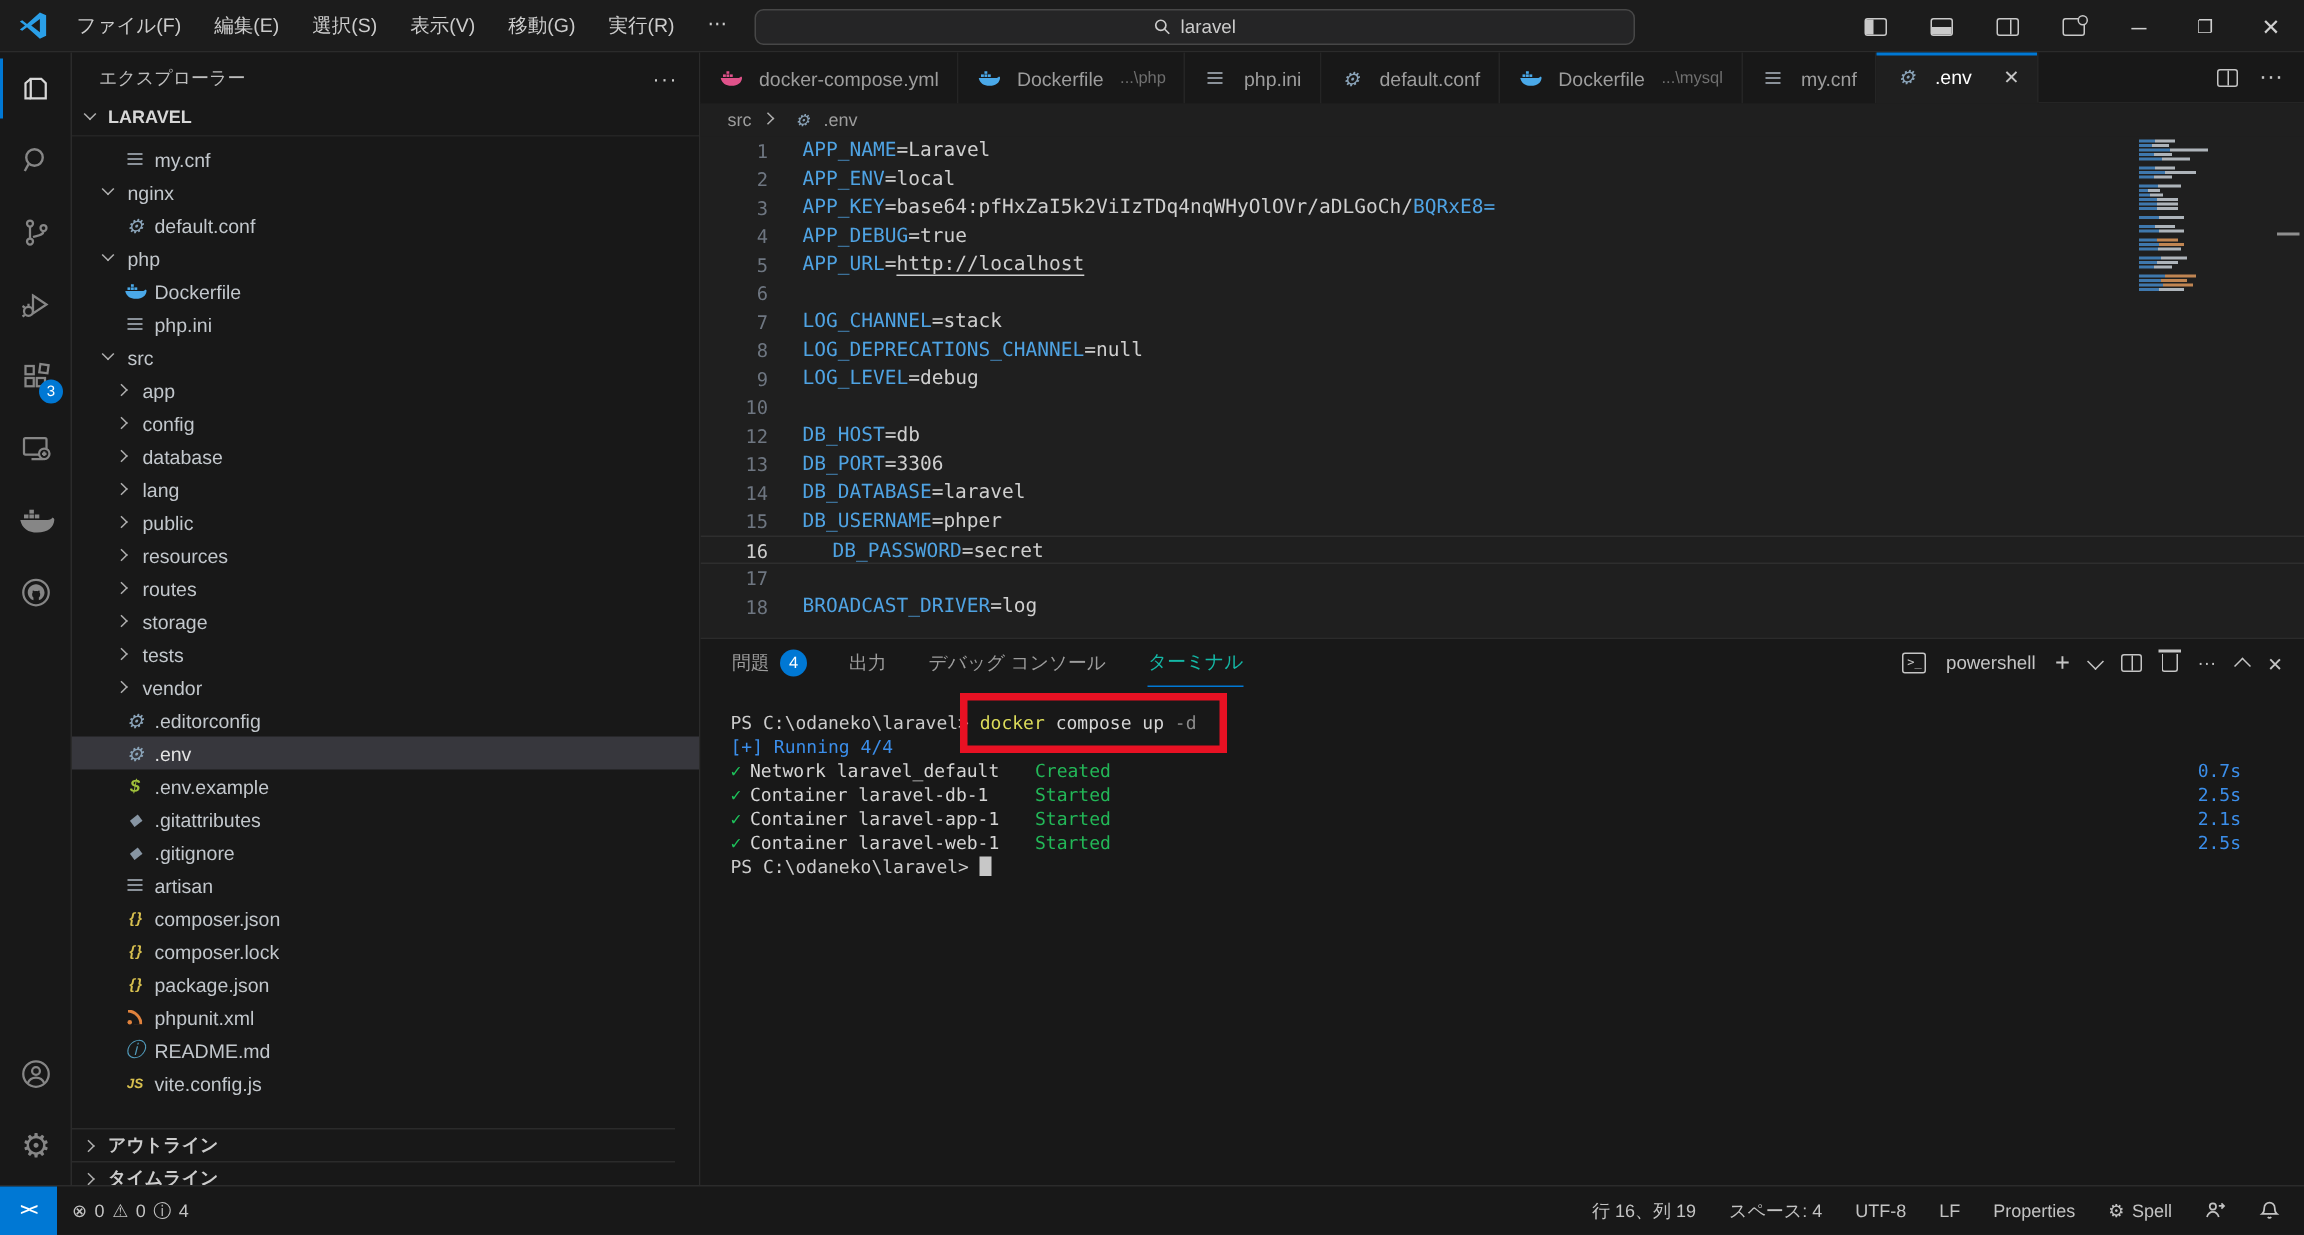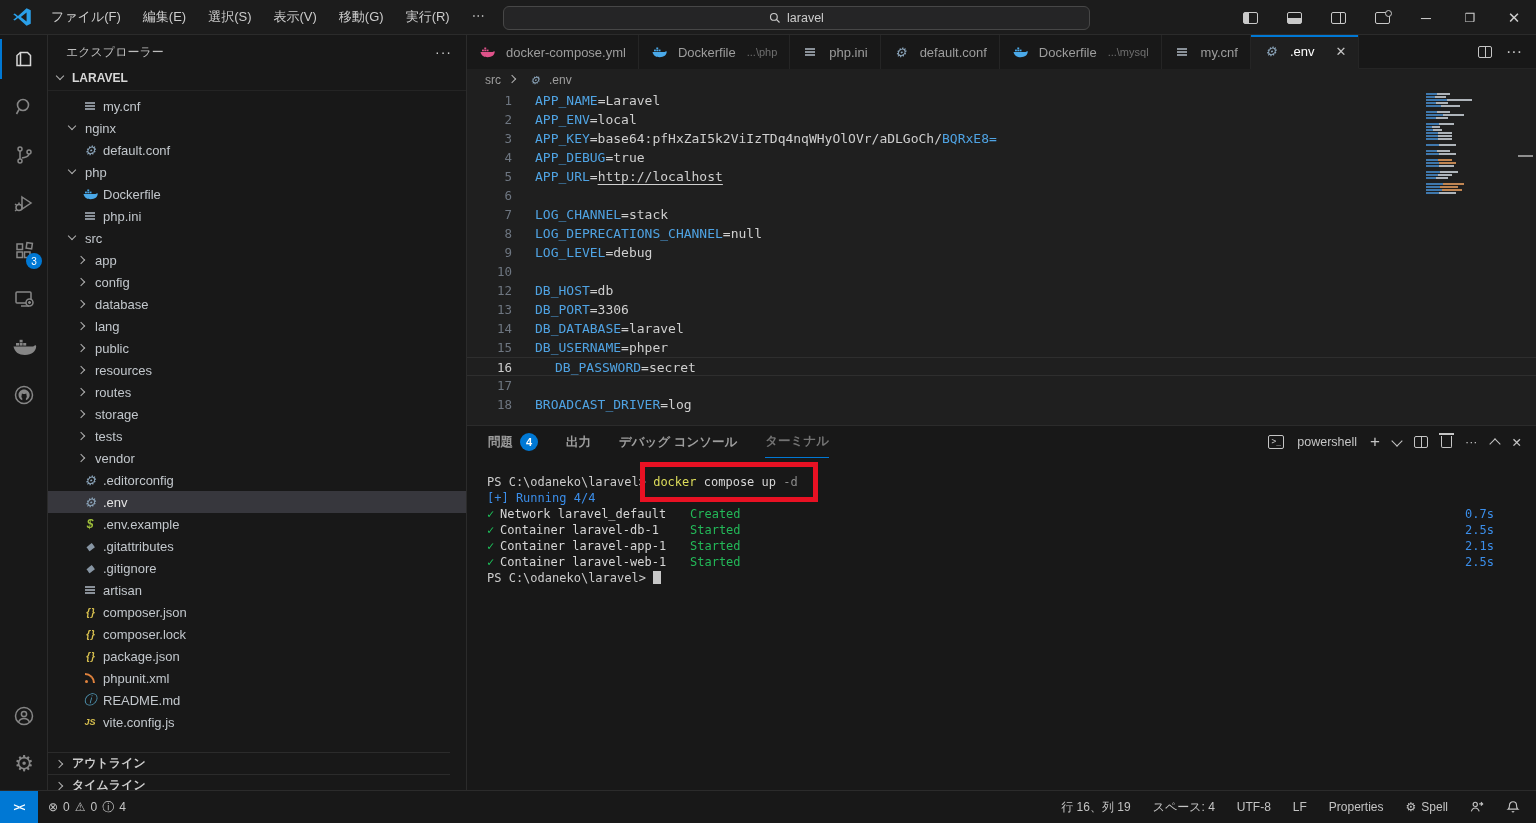--- a/index.html
+++ b/index.html
@@ -103,22 +103,22 @@
   .minimap { position:absolute; top:58px; right:60px; width:50px; }
   .minimap i { display:block; height:2px; margin-bottom:1px;
     background:linear-gradient(90deg,#3f78ad 0 45%,#aeb4ba 45%); }
   .minimap i.o { background:linear-gradient(90deg,#3f78ad 0 45%,#c08552 45%); }
   .minimap i.g { background:none; }
   .ovr-mark { position:absolute; top:120px; right:3px; width:15px; height:2px; background:#8f8f8f; }
 
   
   .panel { position:absolute; top:390px; left:0; right:0; height:365px; background:#181818; border-top:1px solid #2b2b2b; }
   .paneltabs { height:32px; display:flex; align-items:center; gap:28px; padding-left:21px; font-size:12.5px; color:#9d9d9d; }
-  .ptab { height:32px; display:flex; align-items:center; gap:7px;font-weight:bold; }
-  .ptab.active { color:#737373; border-bottom:1.5px solid #0078d4; }
+  .ptab { height:32px; display:flex; align-items:center; gap:7px; }
+  .ptab.active { color:#14b8a6; border-bottom:1.5px solid #0078d4; }
   .pbadge { min-width:18px; height:18px; border-radius:10px; background:#0078d4; color:#fff; font-size:11px;
     display:flex; align-items:center; justify-content:center; }
   .term-toolbar { position:absolute; right:14px; top:0; height:32px; display:flex; align-items:center; gap:13px;
     color:#c5c5c5; font-size:12.5px; }
   .shell-ic { width:16px; height:14px; border:1px solid #c5c5c5; border-radius:2px; font-size:8px; line-height:12px;
     text-align:center; font-family:"DejaVu Sans Mono",monospace; }
   .tb-chev { width:8px; height:8px; border-right:1.2px solid #c5c5c5; border-bottom:1.2px solid #c5c5c5;
     transform:rotate(45deg); margin-top:-3px; }
   .tb-chev.up { transform:rotate(-135deg); margin-top:4px; }
   .trash { width:11px; height:12px; border:1px solid #c5c5c5; border-top:none; border-radius:0 0 2px 2px; position:relative; }

